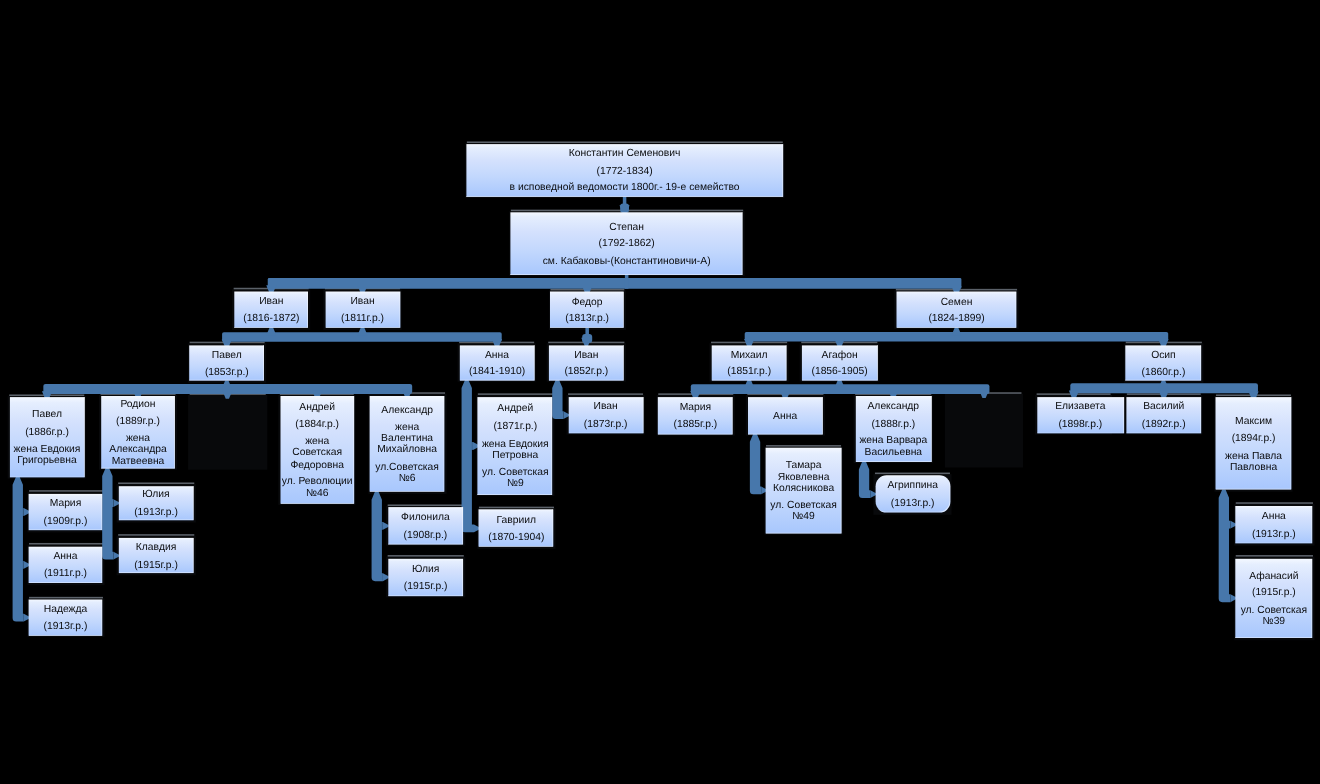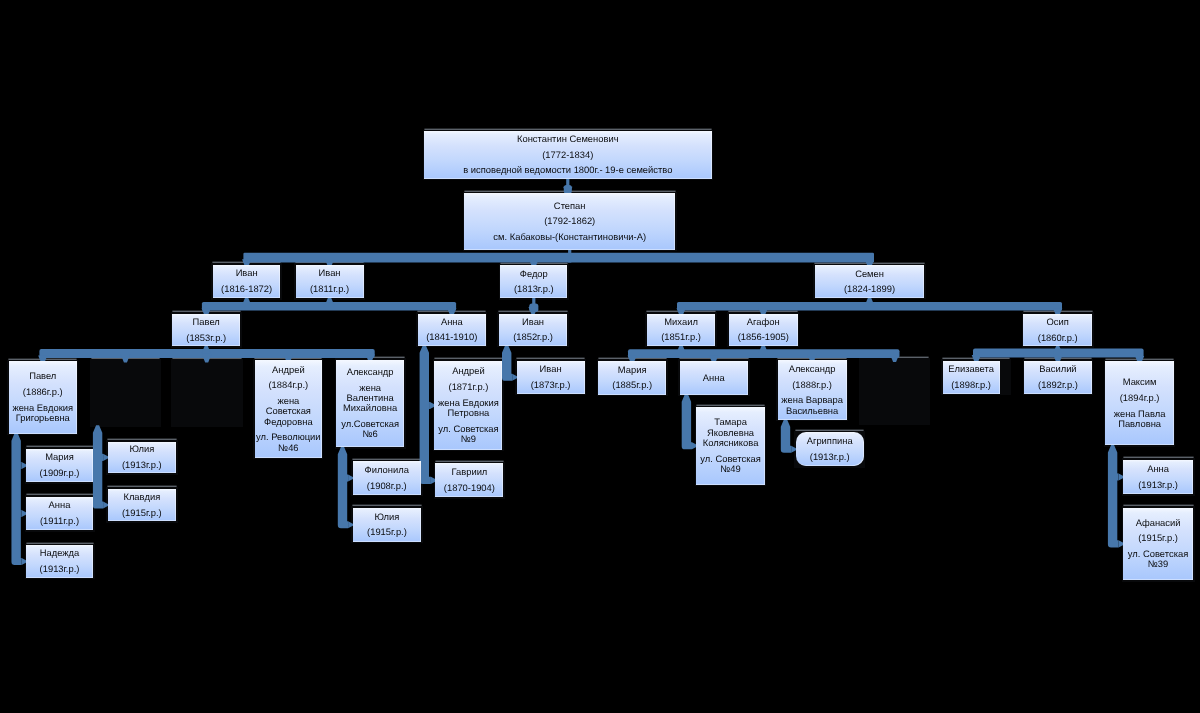--- a/index.html
+++ b/index.html
@@ -180,20 +180,25 @@
     </div>
 <div class="node" style="left:1023.1px;top:313.9px;width:69.2px;height:32.4px;">
       <p>Осип</p>
       <p>(1860г.р.)</p>
     </div>
 <div class="node" style="left:8.6px;top:361.0px;width:68.3px;height:72.7px;">
       <p>Павел</p>
       <p>(1886г.р.)</p>
       <p>жена Евдокия Григорьевна</p>
     </div>
+<div class="node" style="left:91.6px;top:360.2px;width:67.7px;height:65.6px;">
+      <p>Родион</p>
+      <p>(1889г.р.)</p>
+      <p>жена Александра Матвеевна</p>
+    </div>
 <div class="node" style="left:254.9px;top:360.4px;width:66.9px;height:97.2px;">
       <p>Андрей</p>
       <p>(1884г.р.)</p>
       <p>жена Советская Федоровна</p>
       <p>ул. Революции №46</p>
     </div>
 <div class="node" style="left:336.0px;top:359.6px;width:68.2px;height:87.7px;">
       <p>Александр</p>
       <p>жена Валентина Михайловна</p>
       <p>ул.Советская №6</p>
@@ -213,21 +218,21 @@
       <p>(1885г.р.)</p>
     </div>
 <div class="node" style="left:679.5px;top:360.9px;width:68.5px;height:33.8px;">
       <p>Анна</p>
     </div>
 <div class="node" style="left:777.6px;top:360.1px;width:69.0px;height:59.7px;">
       <p>Александр</p>
       <p>(1888г.р.)</p>
       <p>жена Варвара Васильевна</p>
     </div>
-<div class="node" style="left:942.6px;top:360.5px;width:57px;height:33.0px;">
+<div class="node" style="left:942.6px;top:360.5px;width:79px;height:33.0px;">
       <p>Елизавета</p>
       <p>(1898г.р.)</p>
     </div>
 <div class="node" style="left:1024.1px;top:360.5px;width:67.7px;height:33.0px;">
       <p>Василий</p>
       <p>(1892г.р.)</p>
     </div>
 <div class="node" style="left:1105.3px;top:361.3px;width:68.6px;height:84.2px;">
       <p>Максим</p>
       <p>(1894г.р.)</p>

